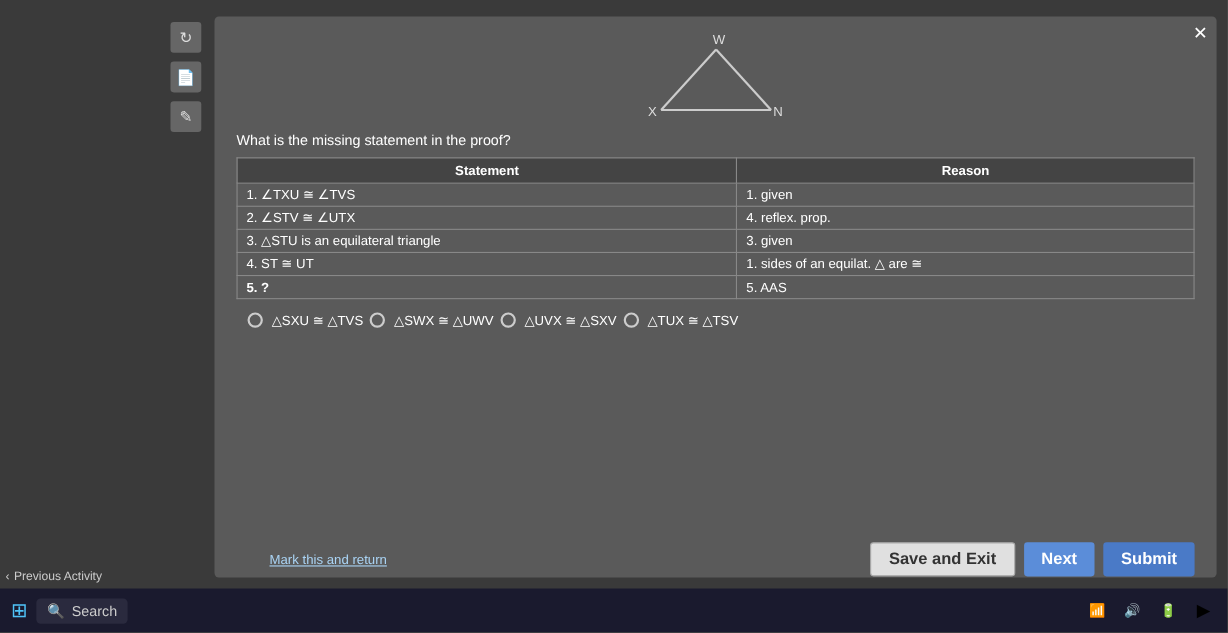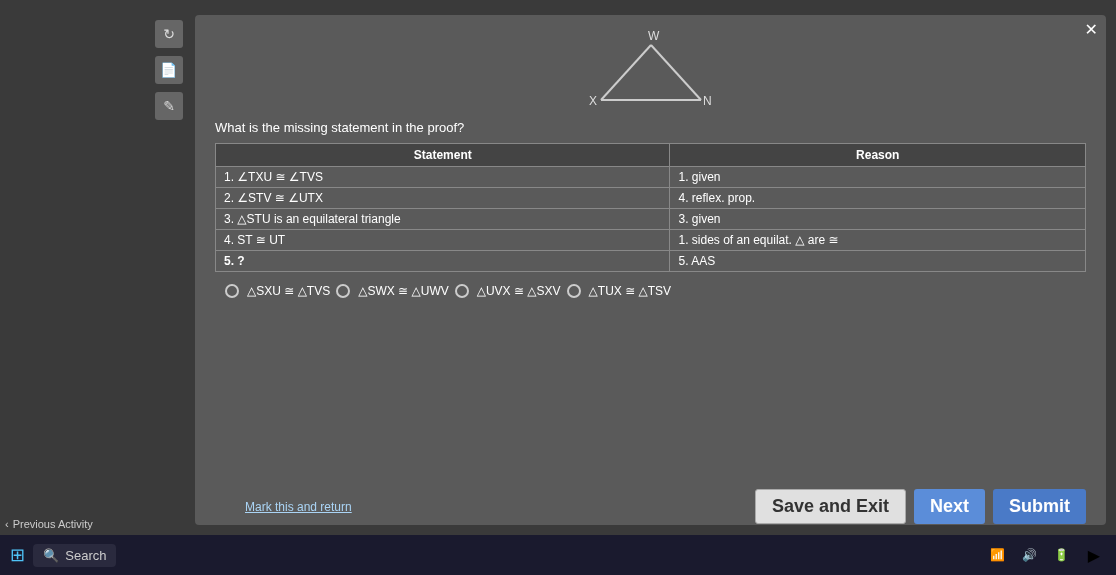--- a/index.html
+++ b/index.html
@@ -173,21 +173,21 @@
     .action-buttons {
       margin-left: auto;
       display: flex;
       gap: 8px;
     }
 
     .btn {
       padding: 6px 16px;
       border: none;
       border-radius: 3px;
-      font-size: 18px;
+      font-size: 15px;
       cursor: pointer;
       font-weight: bold;
       text-align: center;
     }
 
     .btn-save {
       background: #e0e0e0;
       color: #333;
       border: 1px solid #aaa;
     }

